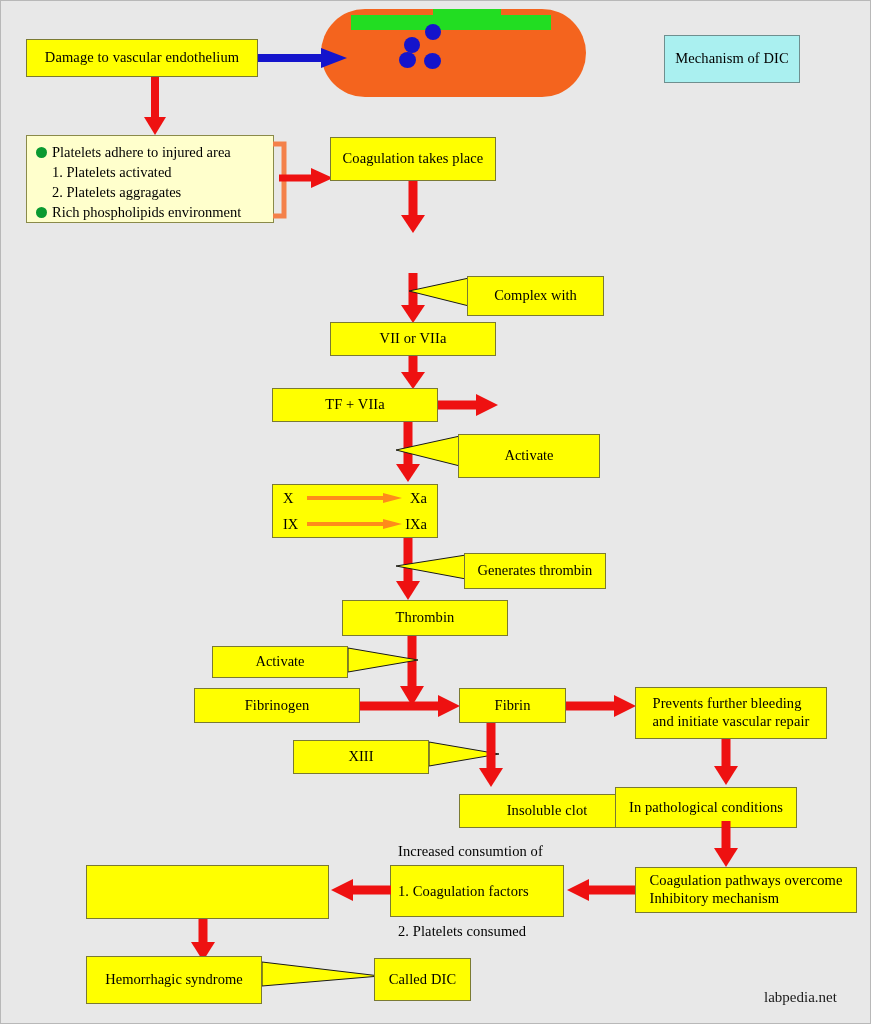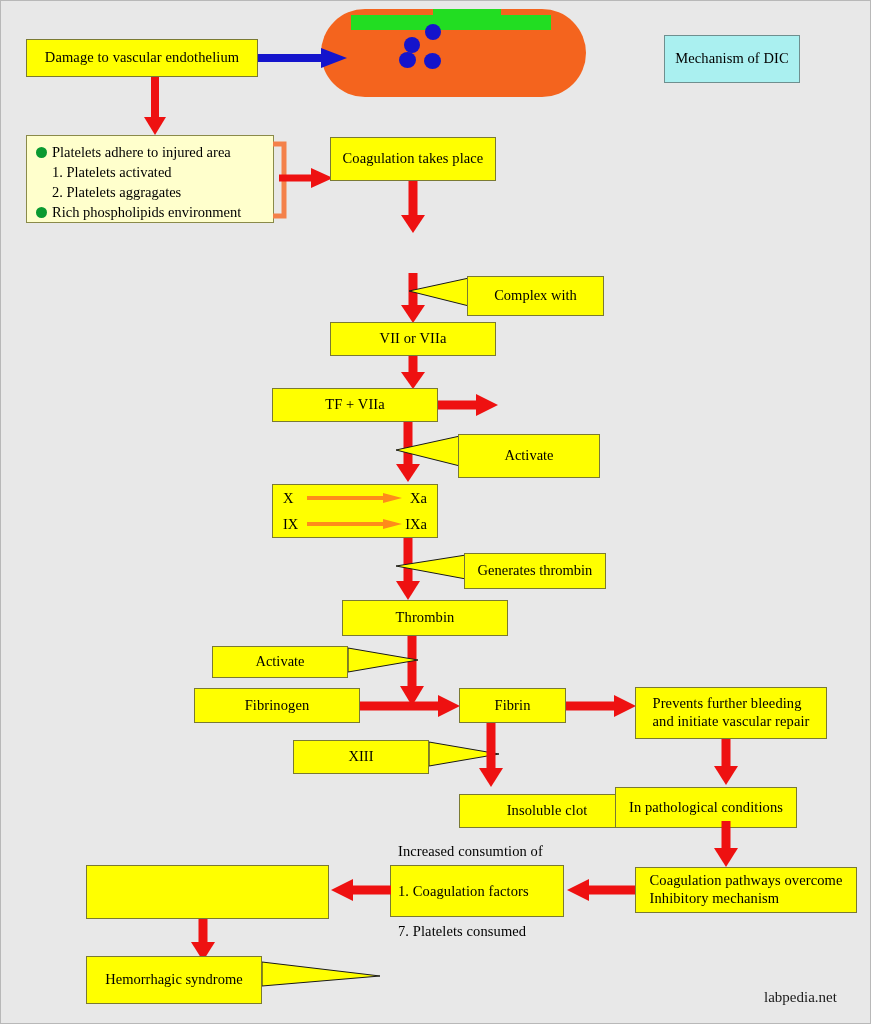--- a/index.html
+++ b/index.html
@@ -351,21 +351,21 @@
     <svg width="74" height="26">
       <line x1="72" y1="13" x2="22" y2="13" stroke="#ee1111" stroke-width="9"></line>
       <polygon points="26,2 4,13 26,24" fill="#ee1111"></polygon>
     </svg>
   </div>
 
   <div class="box left" style="left:389px; top:864px; width:174px; height:52px; padding-left:7px; line-height:1.38;">
     <div>
       <div>Increased consumtion of</div>
       <div>1. Coagulation factors</div>
-      <div>7. Platelets consumed</div>
+      <div>2. Platelets consumed</div>
     </div>
   </div>
 
   <div class="arrow" style="left:326px; top:876px;">
     <svg width="66" height="26">
       <line x1="64" y1="13" x2="22" y2="13" stroke="#ee1111" stroke-width="9"></line>
       <polygon points="26,2 4,13 26,24" fill="#ee1111"></polygon>
     </svg>
   </div>
 
@@ -381,16 +381,17 @@
     </svg>
   </div>
 
   <div class="callout" style="left:85px; top:955px; width:176px; height:48px;">
     <svg style="left:176px; top:0px;" width="120" height="48">
       <polygon points="0,6 0,30 118,20" fill="#ffff00" stroke="#1a1a1a" stroke-width="1"></polygon>
     </svg>
     <div class="cbody">Hemorrhagic syndrome</div>
   </div>
 
+  <div class="box" style="left:373px; top:957px; width:97px; height:43px;">Called  DIC</div>
 
   <div id="watermark" style="left:763px; top:988px;">labpedia.net</div>
 
 </div>
 
 </body></html>

